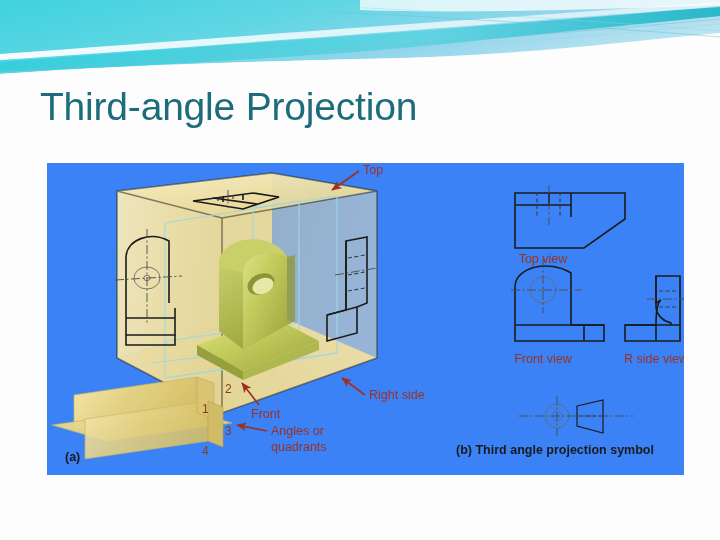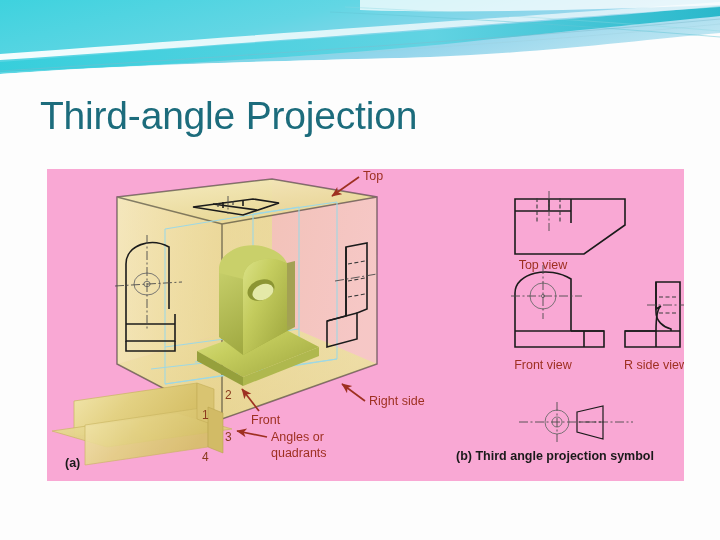--- a/index.html
+++ b/index.html
@@ -13,31 +13,31 @@
     background:#fdfdfd;
   }
   
   #banner {
     position:absolute; left:0; top:0; width:720px; height:80px;
     overflow:hidden;
   }
   #banner svg { display:block; }
   
   #title {
-    position:absolute; left:40px; top:92px;
+    position:absolute; left:40px; top:83px;
     font-size:39px; line-height:48px;
     font-weight:400; letter-spacing:-0.2px;
     color:#1C6C7C;
     white-space:nowrap;
   }
   
   #figure {
-    position:absolute; left:47px; top:169px;
+    position:absolute; left:47px; top:163px;
     width:637px; height:312px;
-    background:#f9a8d4;
+    background:#3b82f6;
   }
   #figure svg { display:block; }
   .lbl-red   { fill:#9E3021; font-family:"Liberation Sans", sans-serif; font-size:12.5px; }
   .lbl-num   { fill:#8A3A1E; font-family:"Liberation Sans", sans-serif; font-size:12px; }
   .lbl-blk   { fill:#1a1a1a; font-family:"Liberation Sans", sans-serif; font-size:12.5px; }
   .ol-solid  { fill:none; stroke:#1b1b1b; stroke-width:1.6; stroke-linejoin:miter; }
   .ol-solid-t{ fill:none; stroke:#1b1b1b; stroke-width:1.2; }
   .ol-dash   { fill:none; stroke:#3a3a3a; stroke-width:1.1; stroke-dasharray:4,2.5; }
   .ol-center { fill:none; stroke:#4a4a4a; stroke-width:0.9; stroke-dasharray:9,2.5,2,2.5; }
   .ol-thin   { fill:none; stroke:#6b6b6b; stroke-width:0.9; }

